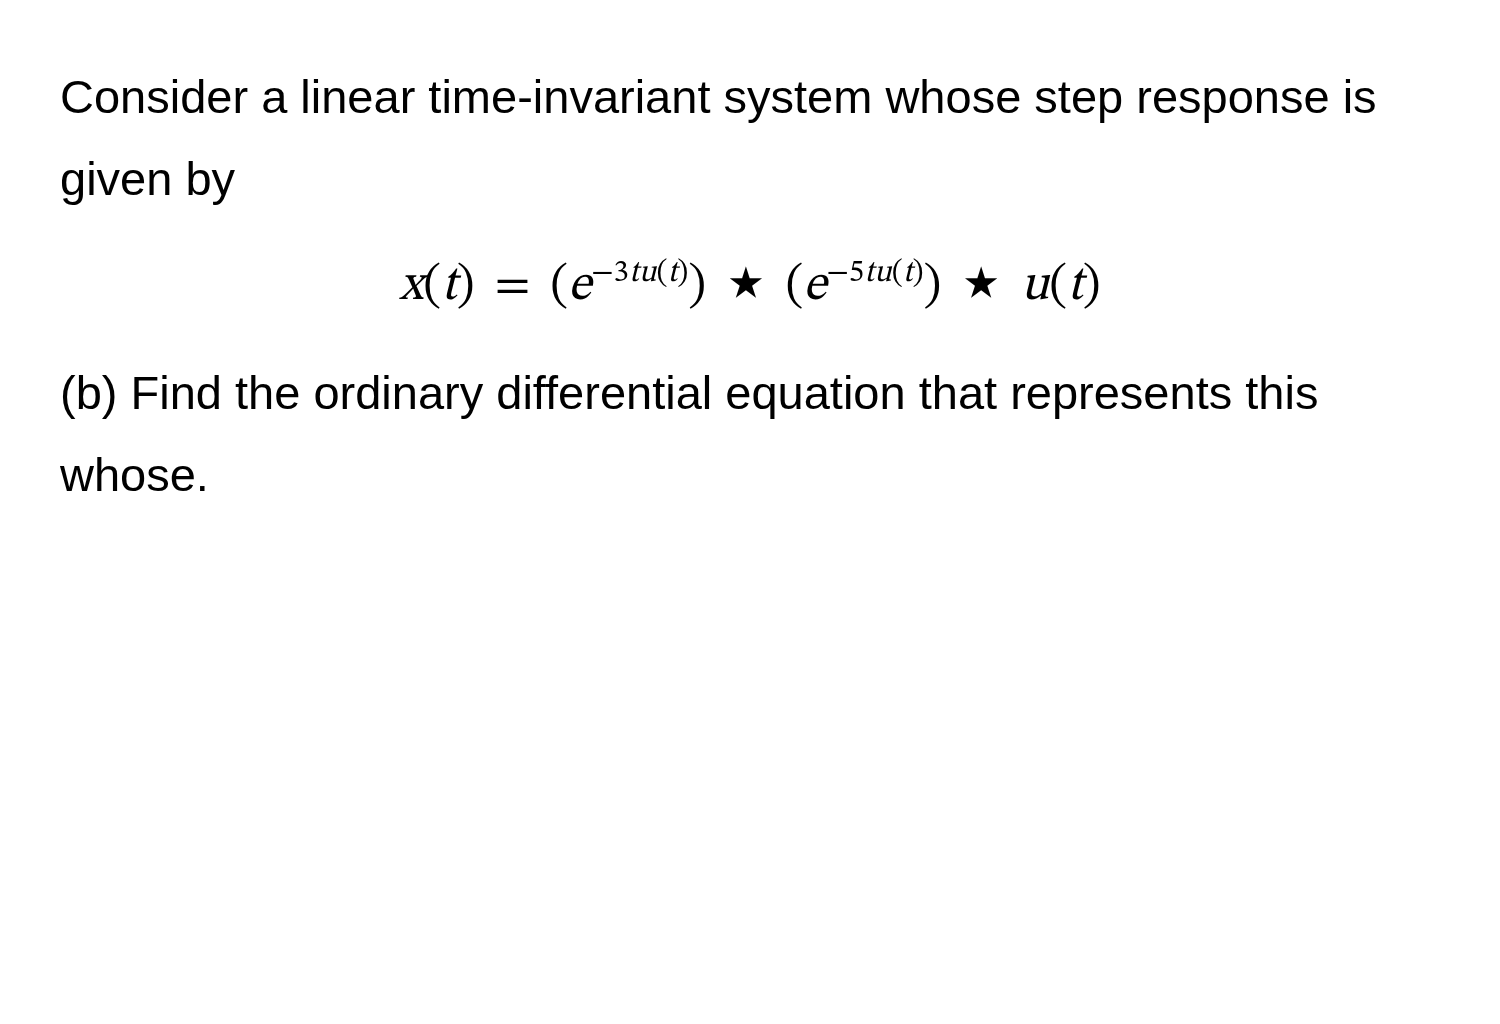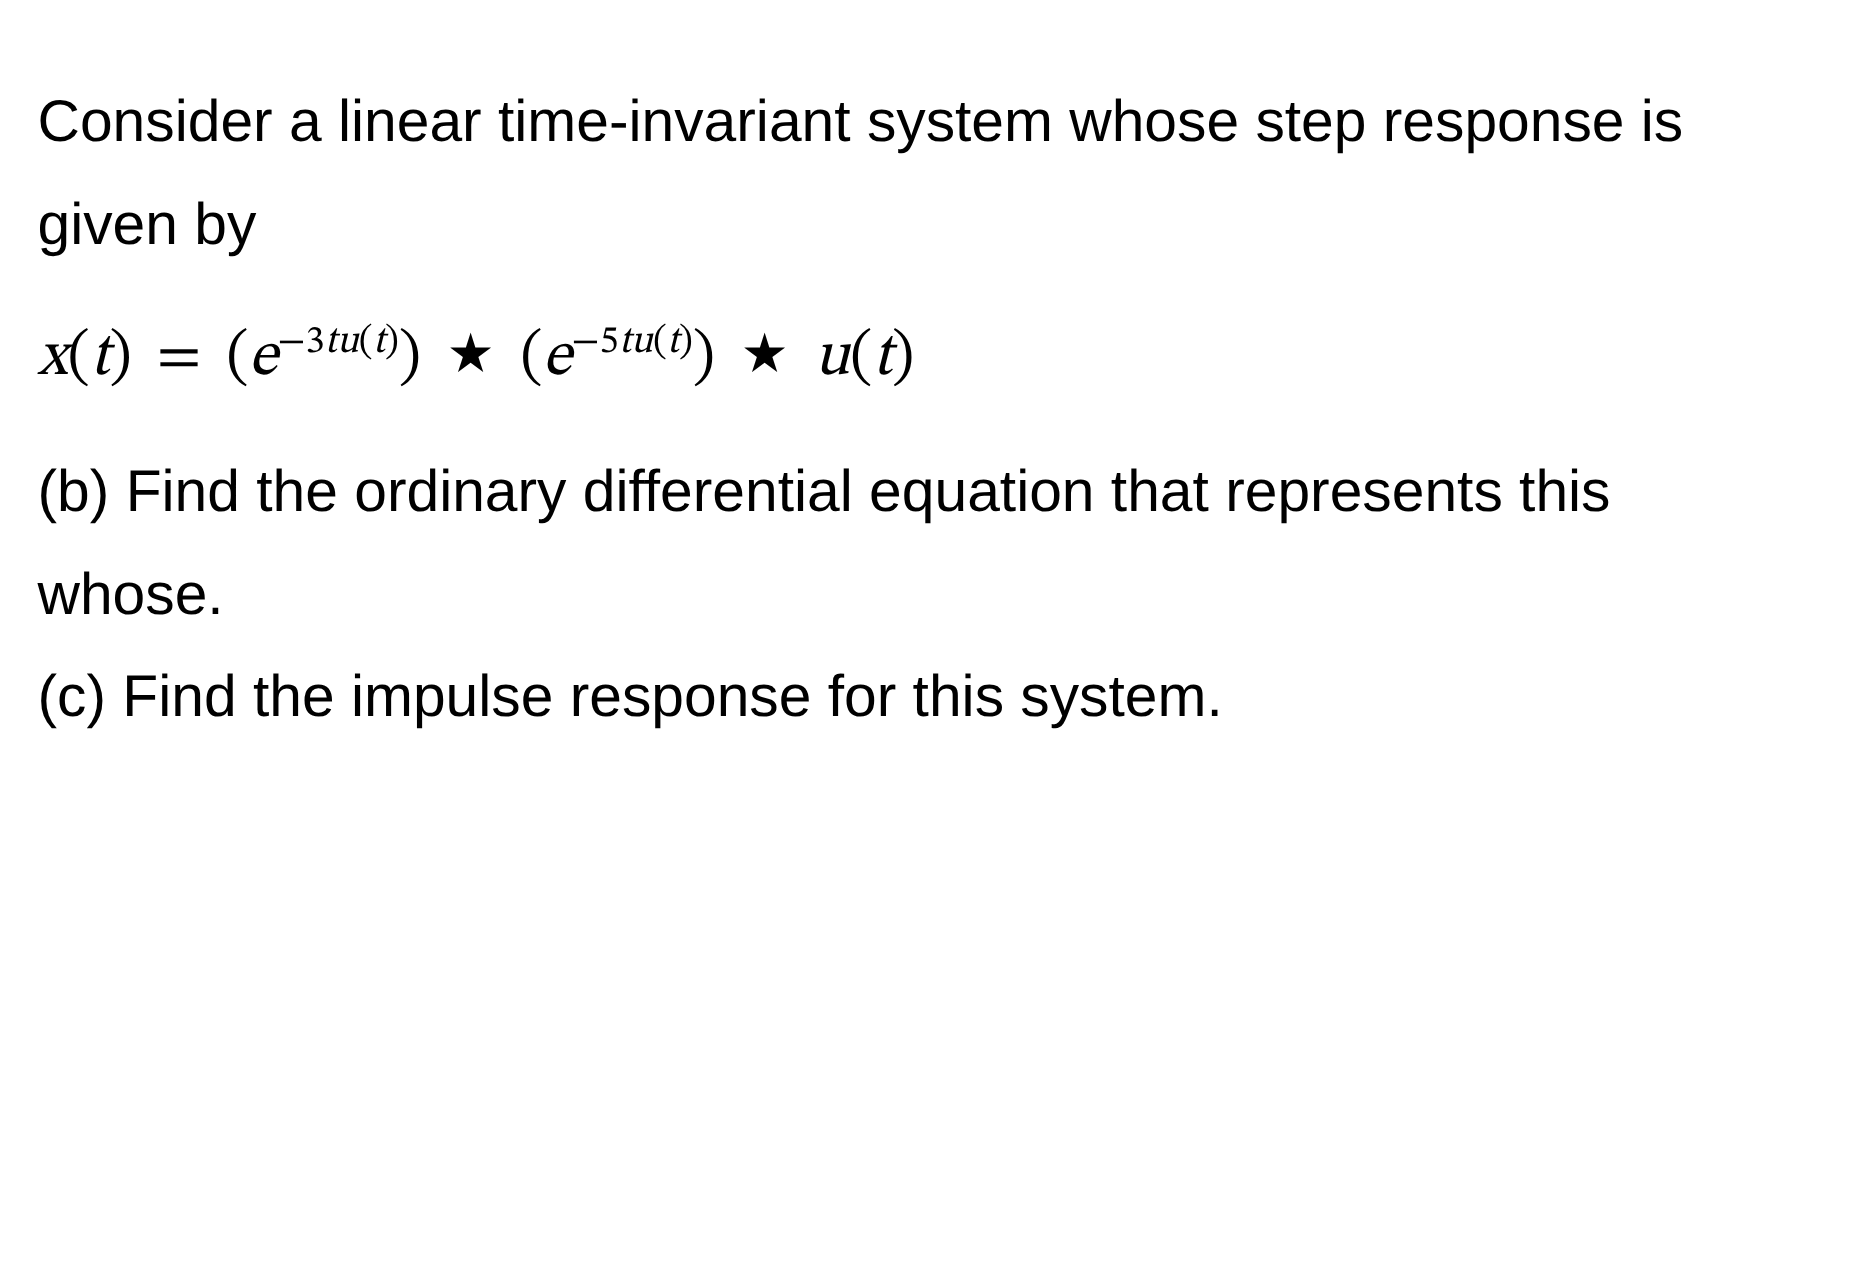--- a/index.html
+++ b/index.html
@@ -6,33 +6,33 @@
     margin: 0;
     padding: 0;
     width: 1500px;
     height: 1024px;
     background: #ffffff;
     font-family: -apple-system, BlinkMacSystemFont, "Segoe UI", Helvetica, Arial, sans-serif;
     color: #000000;
     overflow: hidden;
   }
   .page {
-    padding: 56px 60px 0 30px;
+    padding: 56px 60px 0 60px;
     box-sizing: border-box;
     width: 100%;
     height: 100%;
   }
   .intro {
     font-size: 47px;
     line-height: 1.75;
     font-weight: 400;
     letter-spacing: 0px;
   }
   .equation-block {
-    text-align: left;
+    text-align: center;
     margin: 34px 0 34px 0;
   }
   .equation {
     font-family: "STIX Two Math", "Cambria Math", "Latin Modern Math", "Times New Roman", serif;
     font-size: 50px;
     font-style: italic;
     white-space: nowrap;
     display: inline-block;
     color: #000;
   }
@@ -81,16 +81,15 @@
       <span class="paren">(</span><span>e</span><sup><span class="rm">−3</span><span>tu</span><span class="rm">(</span><span>t</span><span class="rm">)</span></sup><span class="paren">)</span>
       <span class="star">⋆</span>
       <span class="paren">(</span><span>e</span><sup><span class="rm">−5</span><span>tu</span><span class="rm">(</span><span>t</span><span class="rm">)</span></sup><span class="paren">)</span>
       <span class="star">⋆</span>
       <span>u</span><span class="paren">(</span><span>t</span><span class="paren">)</span>
     </span>
   </div>
 
   <div class="questions">
     <span class="q-line">(b) Find the ordinary differential equation that represents this whose.</span>
-    <span class="q-line">(c) Find the impulse response for this system.</span>
   </div>
 
 </div>
 
 </body></html>

